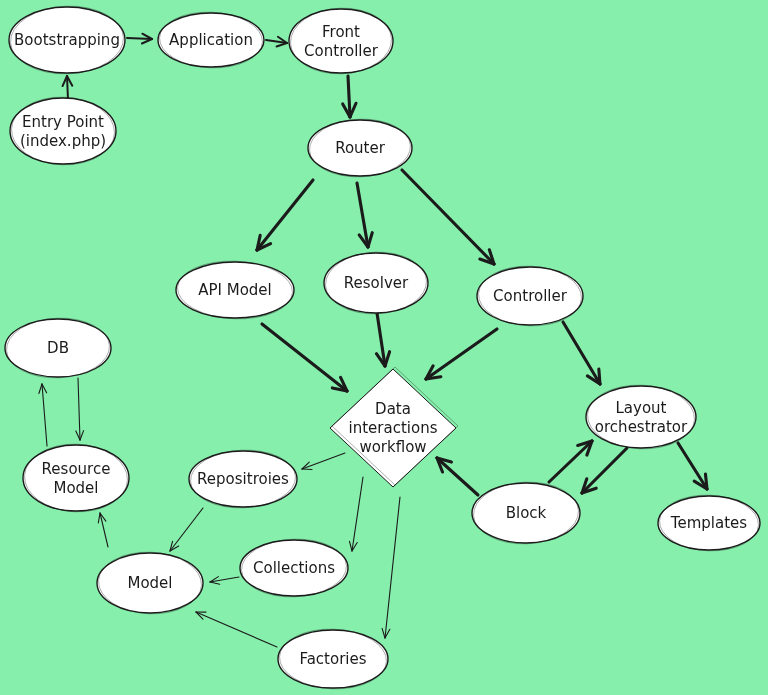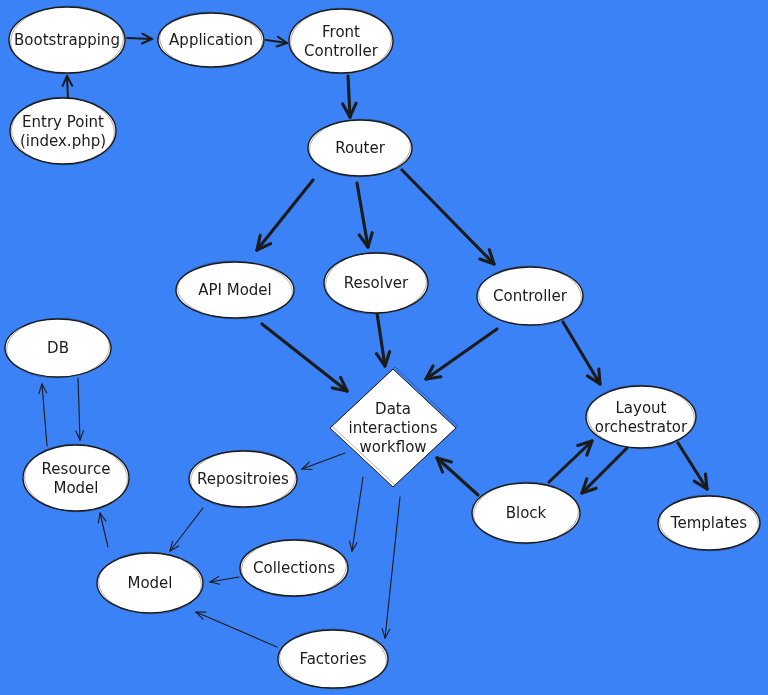--- a/index.html
+++ b/index.html
@@ -1,20 +1,20 @@
 <!DOCTYPE html>
 <html><head>
 <meta charset="utf-8">
 <style>
   html, body { margin: 0; padding: 0; background: #ffffff; }
   #stage {
     position: relative;
     width: 768px;
     height: 695px;
-    background: #3b82f6;
+    background: #86efac;
     overflow: hidden;
   }
   svg { display: block; }
   text {
     font-family: "DejaVu Sans", sans-serif;
     fill: #1b1b1b;
     user-select: none;
   }
 </style>
 </head>

